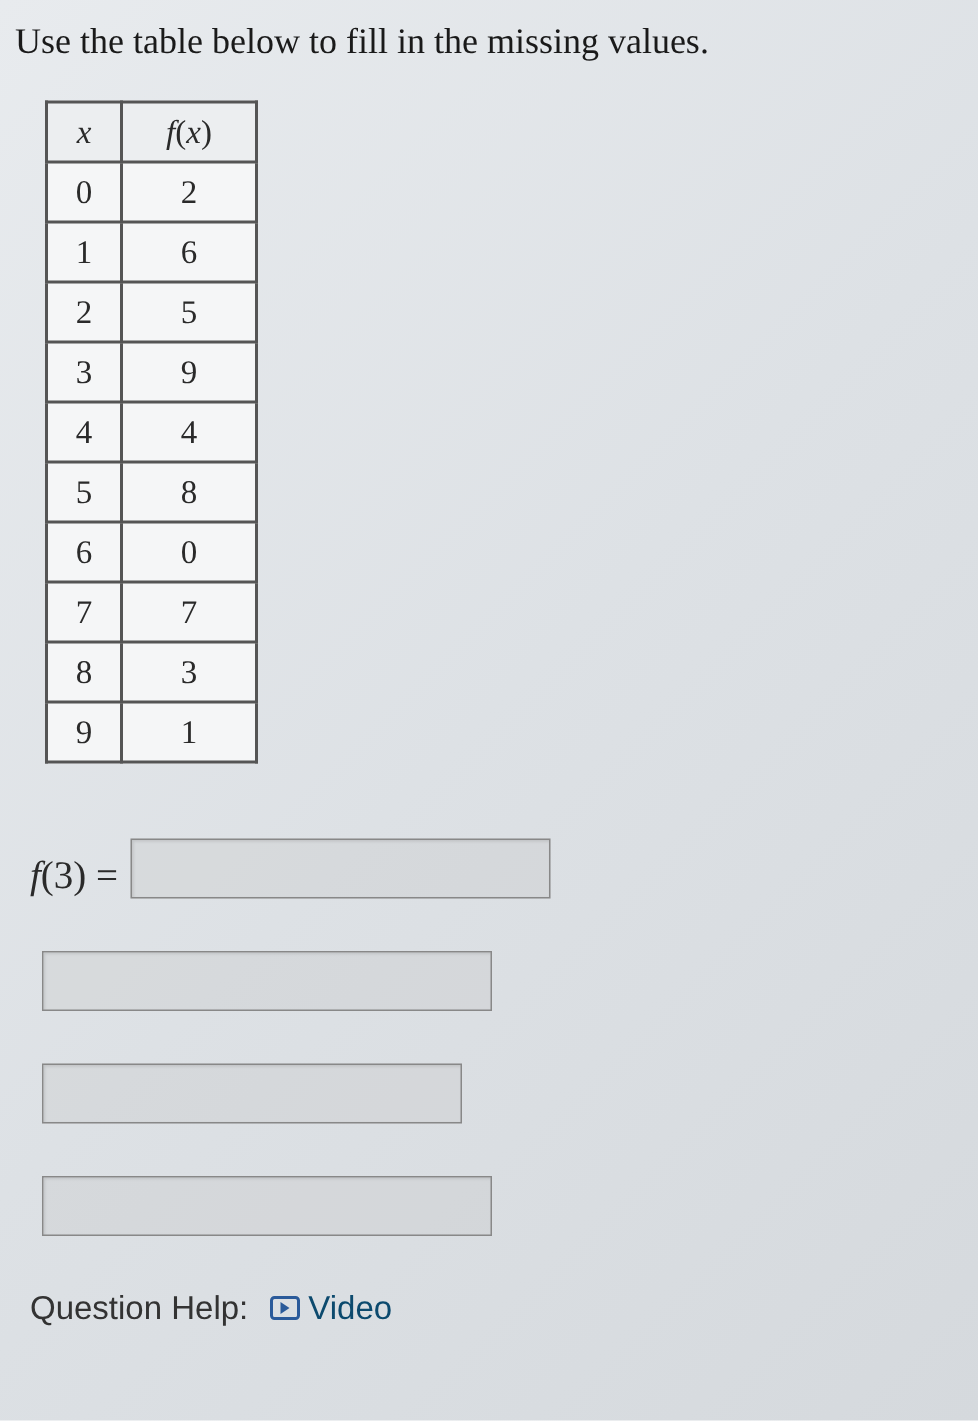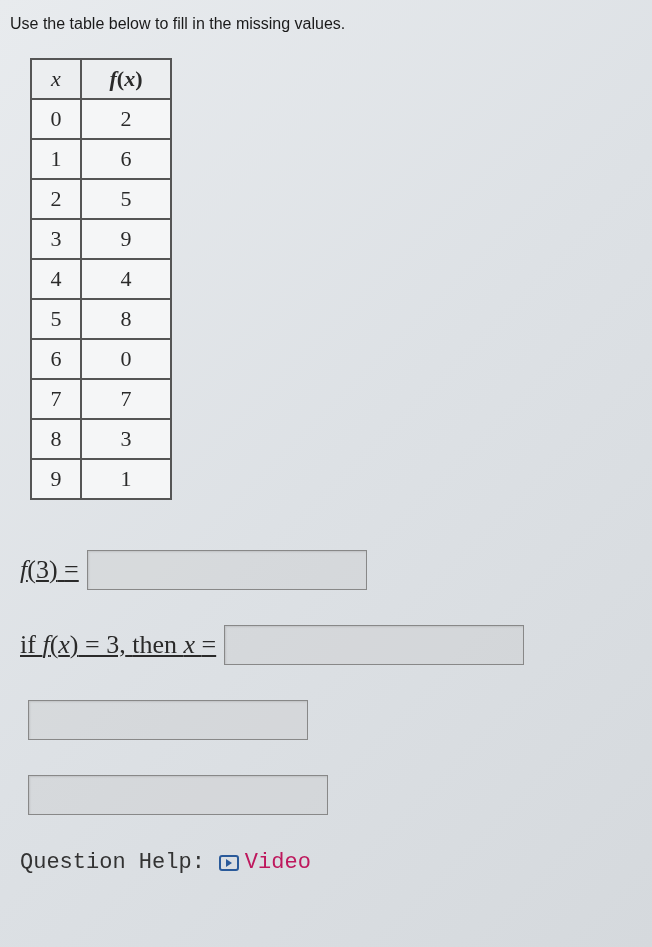--- a/index.html
+++ b/index.html
@@ -10,24 +10,24 @@
     body {
       width: 652px;
       height: 947px;
       background: linear-gradient(135deg, #e8ebee 0%, #dde1e5 50%, #d5d9dd 100%);
       font-family: Georgia, 'Times New Roman', serif;
       padding: 15px 10px;
       color: #2a2a2a;
       position: relative;
     }
     .instruction {
-      font-size: 16px;
+      font-size: 24px;
       color: #1a1a1a;
       margin-bottom: 25px;
-      font-family: Liberation Sans, sans-serif;
+      font-family: Liberation Serif, serif;
     }
     .data-table {
       border-collapse: collapse;
       margin-left: 20px;
       margin-bottom: 50px;
       background: #f5f6f7;
     }
     .data-table th, .data-table td {
       border: 2px solid #555;
       text-align: center;
@@ -35,33 +35,31 @@
       min-width: 50px;
       height: 40px;
       padding: 4px 14px;
     }
     .data-table th {
       font-weight: normal;
       background: #eceef0;
     }
     .data-table th:nth-child(2) {
       min-width: 90px;
-      font-weight: bold;
     }
     .data-table .math-var {
       font-style: italic;
       font-family: 'Times New Roman', serif;
     }
     .question-row {
       display: flex;
-      align-items: center;
+      align-items: flex-end;
       margin-bottom: 35px;
       margin-left: 10px;
       flex-wrap: wrap;
-      text-decoration: underline;
     }
     .math-expr {
       font-size: 26px;
       font-family: 'Times New Roman', serif;
       font-style: italic;
       white-space: nowrap;
     }
     .math-expr .paren, .math-expr .num, .math-expr .eq, .math-expr .text {
       font-style: normal;
     }
@@ -78,30 +76,30 @@
       box-shadow: inset 1px 1px 2px rgba(0,0,0,0.1);
     }
     .input-med {
       width: 280px;
     }
     .input-long {
       width: 300px;
     }
     .help-row {
       font-size: 22px;
-      font-family: Liberation Mono, monospace;
+      font-family: Liberation Sans, sans-serif;
       color: #333;
       margin-left: 10px;
       margin-top: 10px;
       display: flex;
       align-items: center;
       gap: 14px;
     }
     .help-link {
-      color: #be185d;
+      color: #0c4a6e;
       display: inline-flex;
       align-items: center;
       gap: 6px;
       cursor: pointer;
     }
     .icon-box {
       display: inline-flex;
       width: 20px;
       height: 16px;
       border: 2px solid #2a5a9a;
@@ -193,21 +191,20 @@
       </tr>
   </tbody>
 </table>
 
 <div class="question-row">
   <span class="math-expr">f<span class="paren">(</span><span class="num">3</span><span class="paren">)</span> <span class="eq">=</span></span>
   <input class="answer-input input-med" value="" style="">
 </div>
 
 <div class="question-row">
-  <span class="math-expr"><span class="text">if </span>f<span class="paren">(</span>x<span class="paren">)</span> <span class="eq">= 3,</span> <span class="text">then </span>x <span class="eq">=</span></span>
   <input class="answer-input input-long" value="" style="">
 </div>
 
 <div class="question-row">
   <input class="answer-input input-med" value="" style="">
 </div>
 
 <div class="question-row">
   <input class="answer-input input-long" value="" style="">
 </div>

